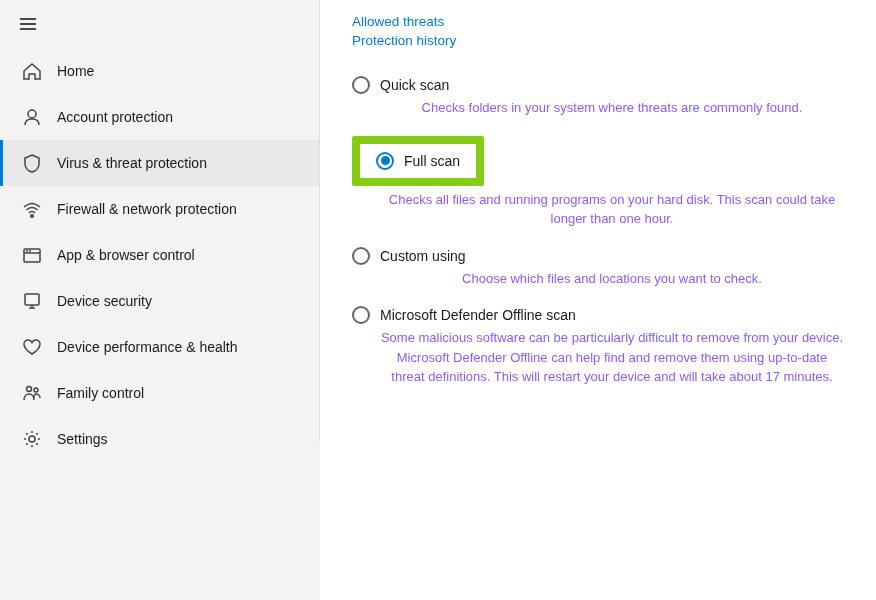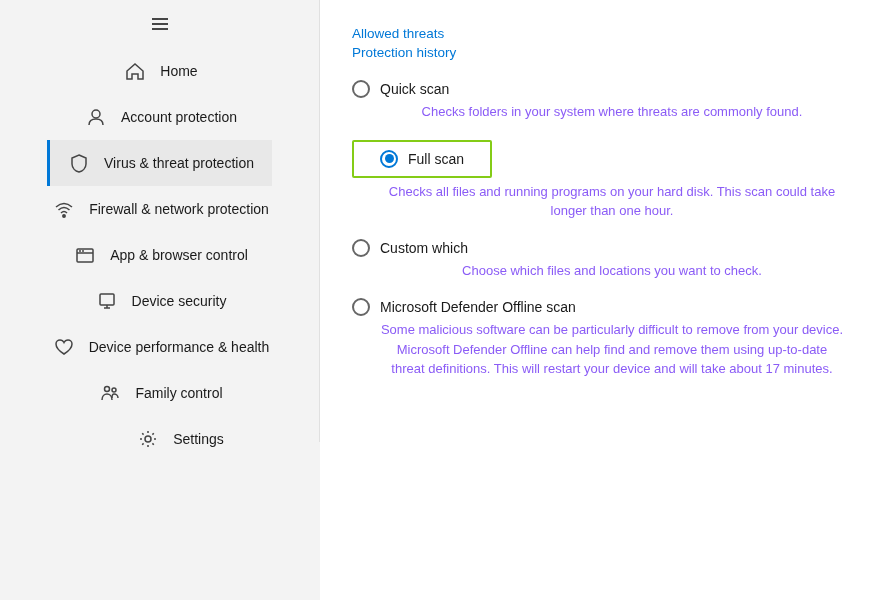--- a/index.html
+++ b/index.html
@@ -14,21 +14,20 @@
 
     
     .sidebar {
       width: 320px;
       min-width: 320px;
       background: #f3f3f3;
       display: flex;
       flex-direction: column;
       border-right: 1px solid #e0e0e0;
       height: 442px;
-      align-items: center;
     }
 
     .hamburger {
       padding: 14px 18px 10px 18px;
       cursor: pointer;
     }
 
     .nav-item {
       display: flex;
       align-items: center;
@@ -56,48 +55,47 @@
       color: #444;
     }
 
     .nav-label {
       font-size: 14px;
       color: #1a1a1a;
     }
 
     .sidebar-bottom {
       margin-top: auto;
-      padding-left: 39px;
     }
 
     
     .main {
       flex: 1;
       background: #ffffff;
       padding: 0 32px;
       overflow-y: auto;
       height: 600px;
     }
 
     .top-links {
-      padding-top: 26px;
+      padding-top: 14px;
       padding-bottom: 16px;
     }
 
     .link-item {
       display: block;
       color: #0078d7;
       font-size: 13.5px;
       text-decoration: none;
       margin-bottom: 4px;
       cursor: pointer;
     }
 
     .scan-options {
-      margin-top: 0;
+      margin-top: 8px;
     }
 
     .scan-option {
       margin-bottom: 18px;
     }
 
     .scan-option-label {
       display: flex;
       align-items: center;
       font-size: 14px;
@@ -136,23 +134,23 @@
     .radio-circle.selected::after {
       content: '';
       width: 9px;
       height: 9px;
       border-radius: 50%;
       background: #0078d7;
     }
 
     
     .full-scan-box {
-      border: 2px solid #84cc16;
+      border: 8px solid #84cc16;
       border-radius: 2px;
-      padding: 8px 26px;
+      padding: 8px 16px;
       display: inline-flex;
       align-items: center;
       margin-bottom: 4px;
     }
 
     
     .scan-now-wrapper {
       margin-top: 24px;
       margin-bottom: 20px;
     }
@@ -306,21 +304,21 @@
           <div class="radio-circle selected"></div>
           <span>Full scan</span>
         </label>
       </div>
       <div class="scan-option-desc">Checks all files and running programs on your hard disk. This scan could take longer than one hour.</div>
     </div>
 
     <div class="scan-option">
       <label class="scan-option-label">
         <div class="radio-circle"></div>
-        <span>Custom which</span>
+        <span>Custom using</span>
       </label>
       <div class="scan-option-desc">Choose which files and locations you want to check.</div>
     </div>
 
     <div class="scan-option">
       <label class="scan-option-label">
         <div class="radio-circle"></div>
         <span>Microsoft Defender Offline scan</span>
       </label>
       <div class="scan-option-desc">Some malicious software can be particularly difficult to remove from your device. Microsoft Defender Offline can help find and remove them using up-to-date threat definitions. This will restart your device and will take about 17 minutes.</div>

